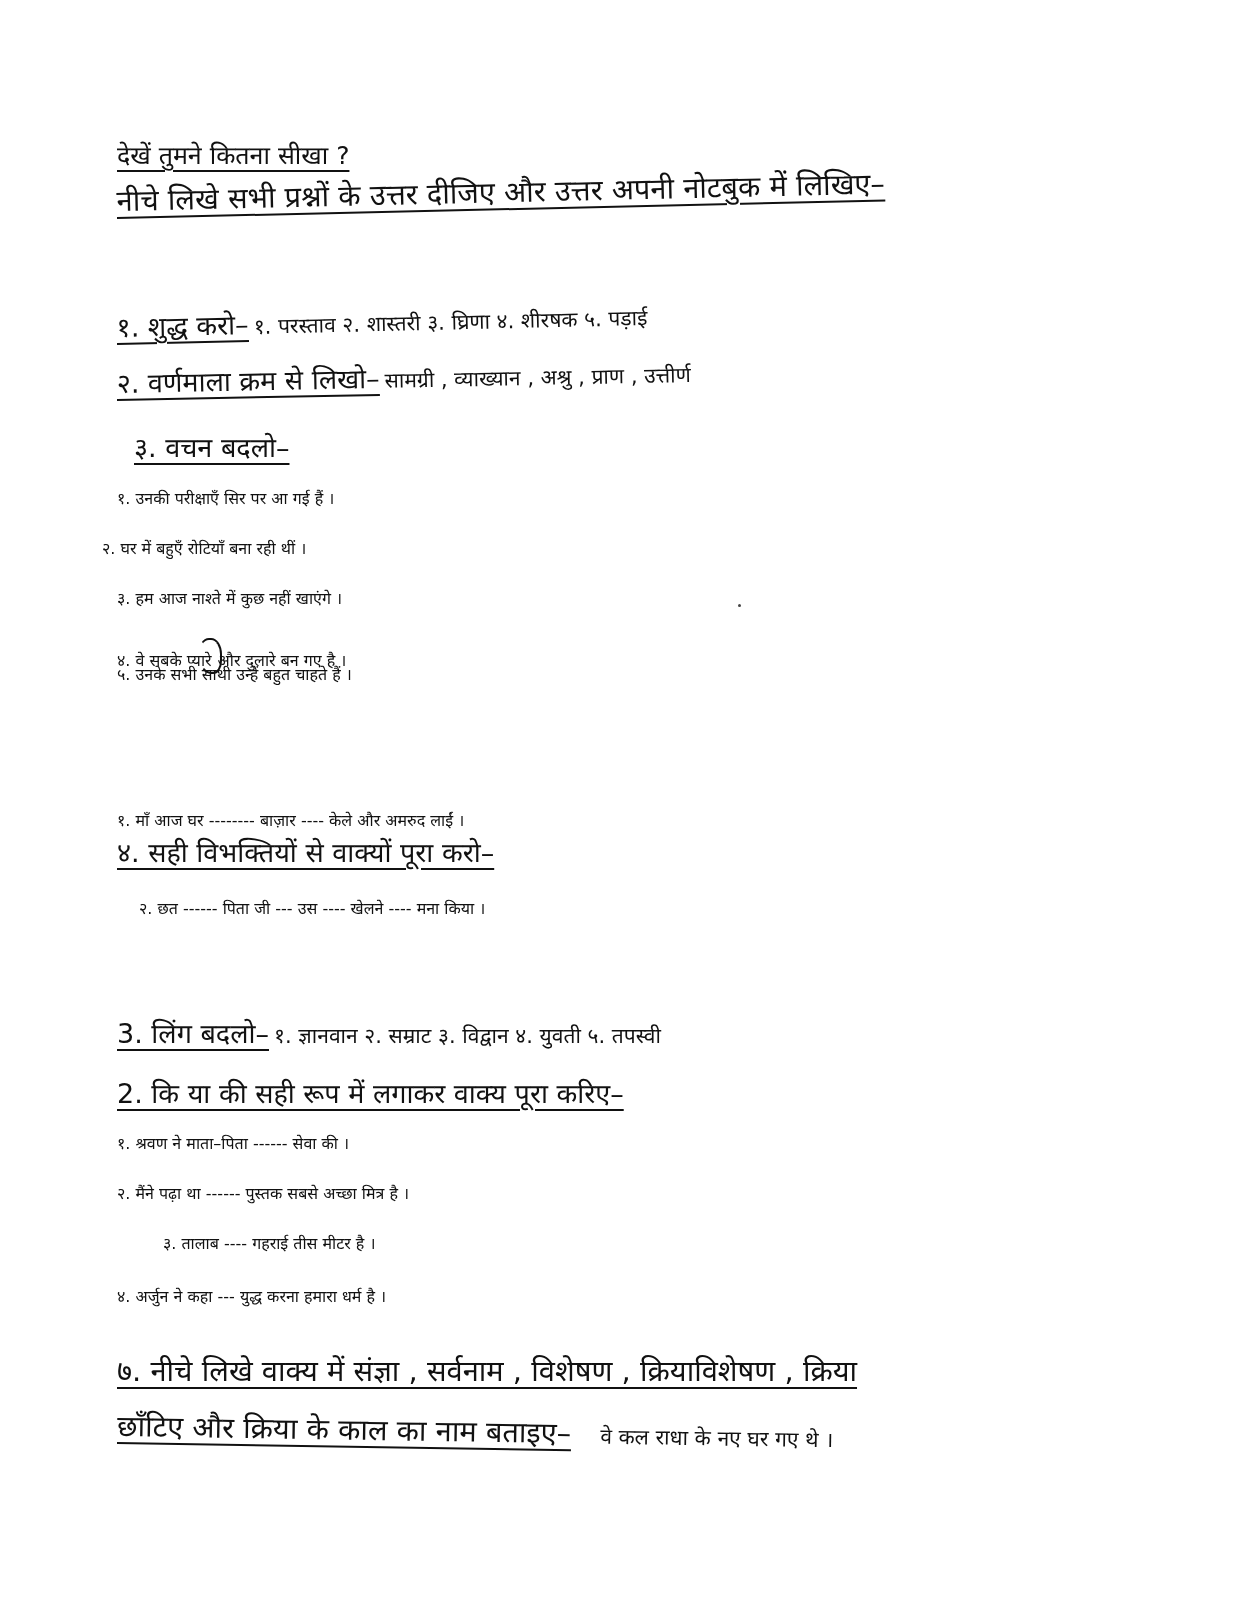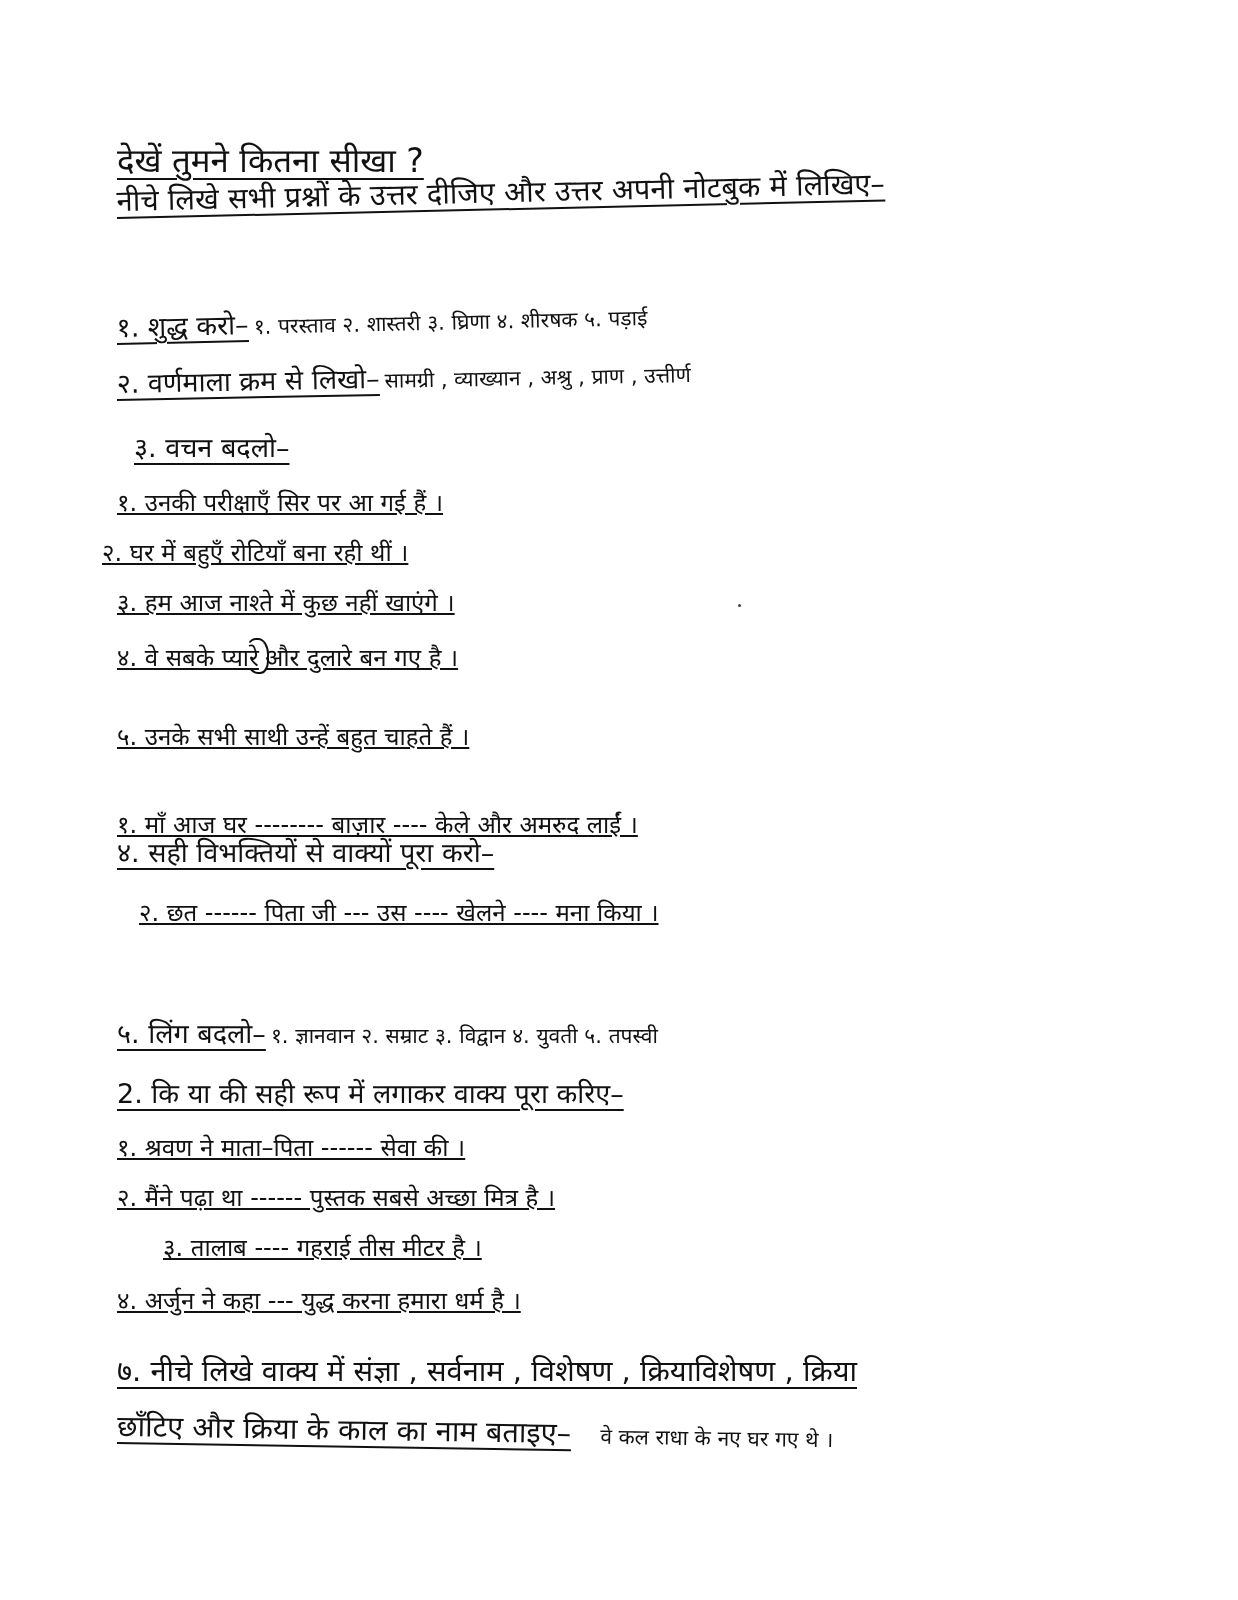--- a/index.html
+++ b/index.html
@@ -6,24 +6,24 @@
     body {
       width: 1238px; height: 1600px;
       background: #ffffff;
       color: #111111;
       font-family: "DejaVu Sans", sans-serif;
       position: relative;
       overflow: hidden;
     }
     .ln { position: absolute; white-space: nowrap; line-height: 1.15; }
     .ul { text-decoration: underline; text-decoration-thickness: 2px; text-underline-offset: 6px; }
-    .h1 { font-size: 33px; }
+    .h1 { font-size: 25px; }
     .h2 { font-size: 29px; }
     .hd { font-size: 27px; }
-    .it { font-size: 24px; text-decoration: underline; }
+    .it { font-size: 16px; }
     .sm { font-size: 21px; }
     .tilt1 { transform-origin: left bottom; transform: rotate(-1.3deg); }
     .tilt2 { transform-origin: left bottom; transform: rotate(-1.1deg); }
     .tilt7 { transform-origin: left bottom; transform: rotate(0.9deg); }
     .mark {
       display: inline-block; width: 20px; height: 32px;
       border: 2px solid #111; border-radius: 50% 50% 40% 60%;
       border-left-color: transparent; vertical-align: -8px; margin-left: -14px; margin-right: -4px;
     }
     .dot { position: absolute; left: 738px; top: 604px; width: 3px; height: 3px; background: #444; border-radius: 50%; }
@@ -46,30 +46,30 @@
     <span class="sm">सामग्री , व्याख्यान , अश्रु , प्राण , उत्तीर्ण</span>
   </div>
 
   <div class="ln hd ul" style="left:134px; top:432px;">३. वचन बदलो–</div>
   <div class="ln it" style="left:117px; top:490px;">१. उनकी परीक्षाएँ सिर पर आ गई हैं ।</div>
   <div class="ln it" style="left:102px; top:540px;">२. घर में बहुएँ रोटियाँ बना रही थीं ।</div>
   <div class="ln it" style="left:117px; top:590px;">३. हम आज नाश्ते में कुछ नहीं खाएंगे ।</div>
   <div class="ln it" style="left:117px; top:638px;">
     <span>४. वे सबके प्यारे</span><span class="mark"></span><span>और दुलारे बन गए है ।</span>
   </div>
-  <div class="ln it" style="left:117px; top:724px;">५. उनके सभी साथी उन्हें बहुत चाहते हैं ।</div>
+  <div class="ln it" style="left:117px; top:666px;">५. उनके सभी साथी उन्हें बहुत चाहते हैं ।</div>
 
   <span class="dot"></span>
 
   <div class="ln hd ul" style="left:117px; top:797px;margin-top:40px;">४. सही विभक्तियों से वाक्यों पूरा करो–</div>
   <div class="ln it" style="left:117px; top:812px;">१. माँ आज घर -------- बाज़ार ---- केले और अमरुद लाईं ।</div>
   <div class="ln it" style="left:117px; top:900px;margin-left:22px;">२. छत ------ पिता जी --- उस ---- खेलने ---- मना किया ।</div>
 
   <div class="ln" style="left:117px; top:1018px;">
-    <span class="hd ul">५. लिंग बदलो–</span>
+    <span class="hd ul">3. लिंग बदलो–</span>
     <span class="sm">१. ज्ञानवान २. सम्राट  ३. विद्वान  ४. युवती  ५. तपस्वी</span>
   </div>
 
   <div class="ln hd ul" style="left:117px; top:1078px;">2. कि या की सही रूप में लगाकर वाक्य पूरा करिए–</div>
   <div class="ln it" style="left:117px; top:1135px;">१. श्रवण ने माता–पिता ------ सेवा की ।</div>
   <div class="ln it" style="left:117px; top:1185px;">२. मैंने पढ़ा था ------ पुस्तक सबसे अच्छा मित्र है ।</div>
   <div class="ln it" style="left:117px; top:1235px;margin-left:46px;">३. तालाब ---- गहराई तीस मीटर है ।</div>
   <div class="ln it" style="left:117px; top:1288px;">४. अर्जुन ने कहा --- युद्ध करना हमारा धर्म है ।</div>
 
   <div class="ln h2 ul" style="left:117px; top:1355px;">७. नीचे लिखे वाक्य में संज्ञा , सर्वनाम , विशेषण , क्रियाविशेषण , क्रिया</div>

